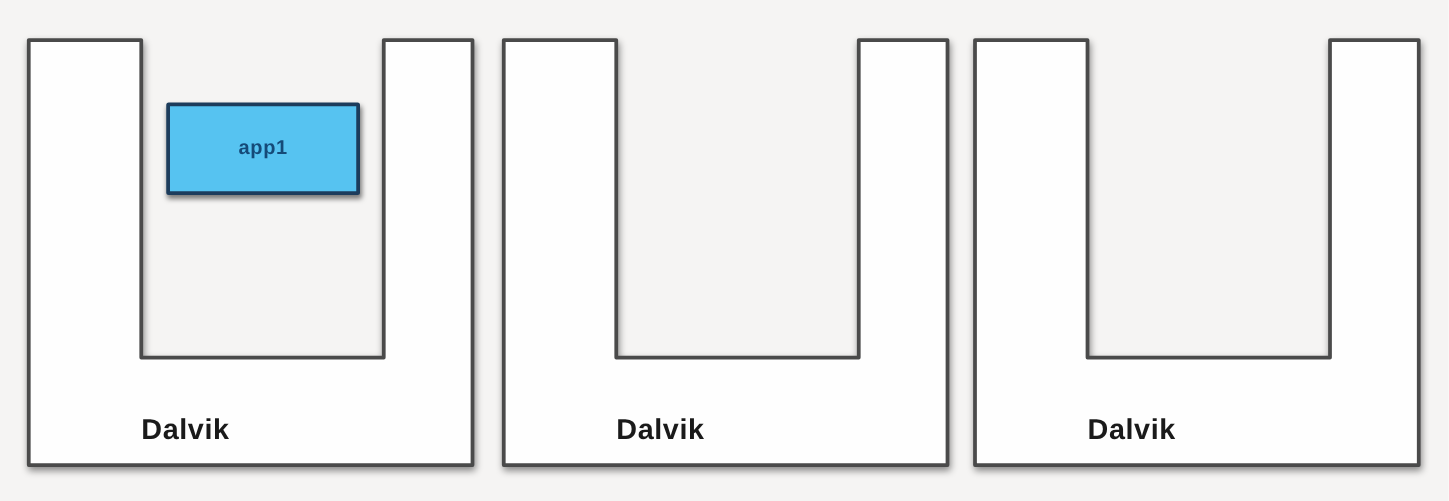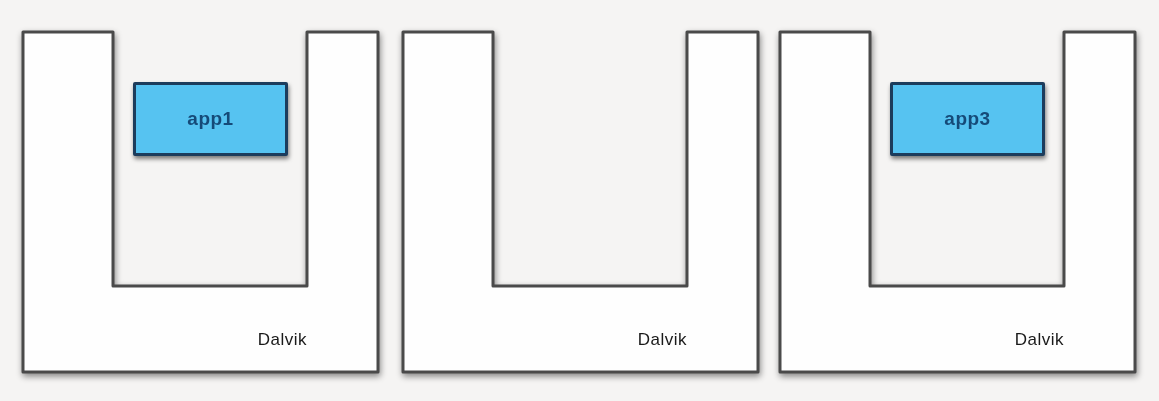--- a/index.html
+++ b/index.html
@@ -47,33 +47,33 @@
     top: 50px;
     width: 149px;
     height: 68px;
     background: var(--app-fill, #56c3f1);
     border: 3px solid var(--app-border, #1c3c5c);
     border-radius: 2px;
     box-shadow: 1px 3px 4px rgba(0,0,0,0.5);
     display: flex;
     align-items: center;
     justify-content: center;
-    font-size: 19px;
+    font-size: 16px;
     font-weight: bold;
     color: var(--app-text, #154a78);
     letter-spacing: 0.5px;
   }
   .vm-label {
     position: absolute;
     left: 90px;
     width: 194px;
     top: 298px;
-    text-align: right;
-    font-size: 17px;
-    font-weight: 400;
+    text-align: left;
+    font-size: 23px;
+    font-weight: 700;
     color: var(--vm-text, #1a1a1a);
     letter-spacing: 0.5px;
   }
 </style>
 </head>
 <body>
 
 <div class="canvas">
 
   <div class="vm vm-1">
@@ -90,19 +90,16 @@
     <svg class="u-svg" viewBox="-5 -4 365 356">
       <path class="u-path" d="M0,0 H90 V254 H284 V0 H355 V340 H0 Z"></path>
     </svg>
     <div class="vm-label">Dalvik</div>
   </div>
 
   <div class="vm vm-3">
     <svg class="u-svg" viewBox="-5 -4 365 356">
       <path class="u-path" d="M0,0 H90 V254 H284 V0 H355 V340 H0 Z"></path>
     </svg>
-    <div class="app-box">
-      <span>app3</span>
-    </div>
     <div class="vm-label">Dalvik</div>
   </div>
 
 </div>
 
 </body></html>

